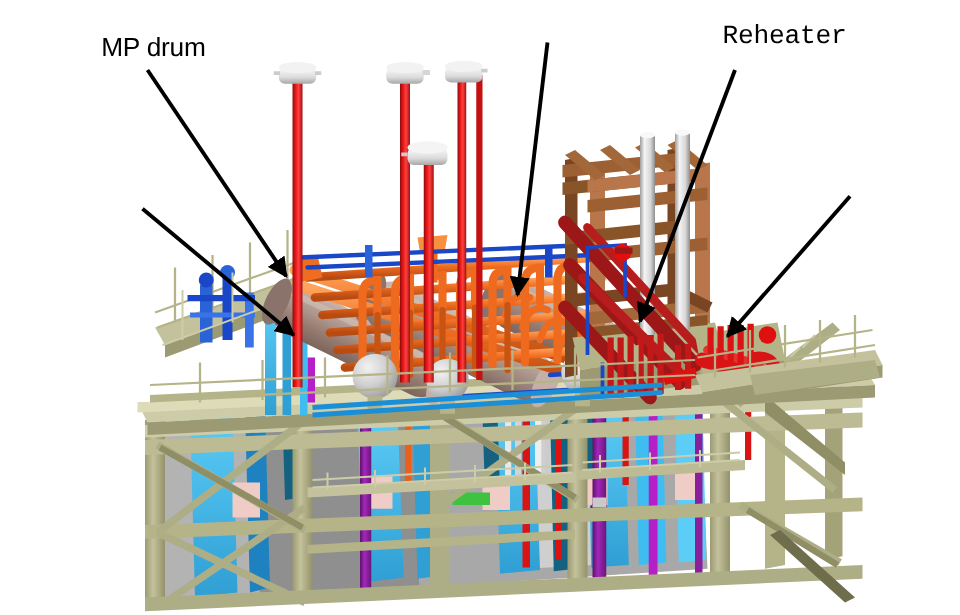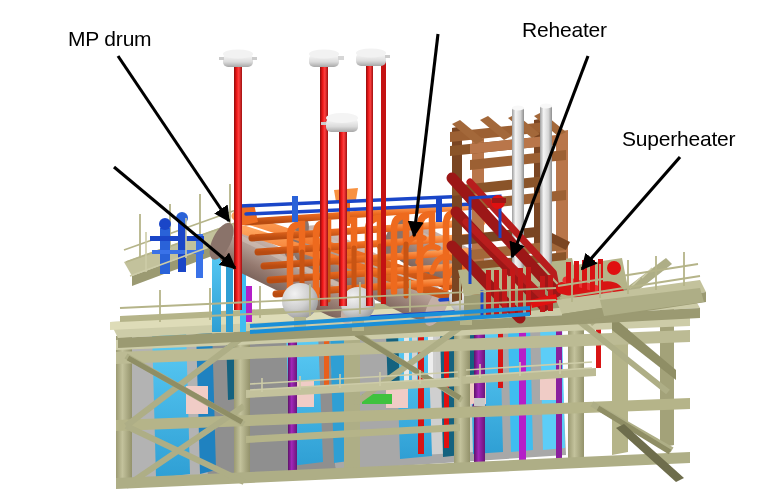--- a/index.html
+++ b/index.html
@@ -500,17 +500,16 @@
   </svg>
 
   <svg id="leaders" viewBox="0 0 768 492">
     <line stroke="#000" stroke-width="3.1" marker-end="url(#arrowhead)" x1="118" y1="56" x2="229" y2="221"></line>
     <line stroke="#000" stroke-width="3.1" marker-end="url(#arrowhead)" x1="114" y1="167" x2="235" y2="268"></line>
     <line stroke="#000" stroke-width="3.1" marker-end="url(#arrowhead)" x1="438" y1="34" x2="414" y2="236"></line>
     <line stroke="#000" stroke-width="3.1" marker-end="url(#arrowhead)" x1="588" y1="56" x2="512" y2="257"></line>
     <line stroke="#000" stroke-width="3.1" marker-end="url(#arrowhead)" x1="680" y1="157" x2="582" y2="269"></line>
   </svg>
 
-  <div class="lbl" style="left:68px;top:28px;">MP drum</div>
-  <div class="lbl" style="left:522px;top:19px;">Reheater</div>
-  <div class="lbl" style="left:622px;top:128px;">Superheater</div>
+  <div class="lbl" style="left:81px;top:28px;">MP drum</div>
+  <div class="lbl" style="left:578px;top:19px;font-family:Liberation Mono, monospace;">Reheater</div>
 
 </div>
 
 </body></html>

